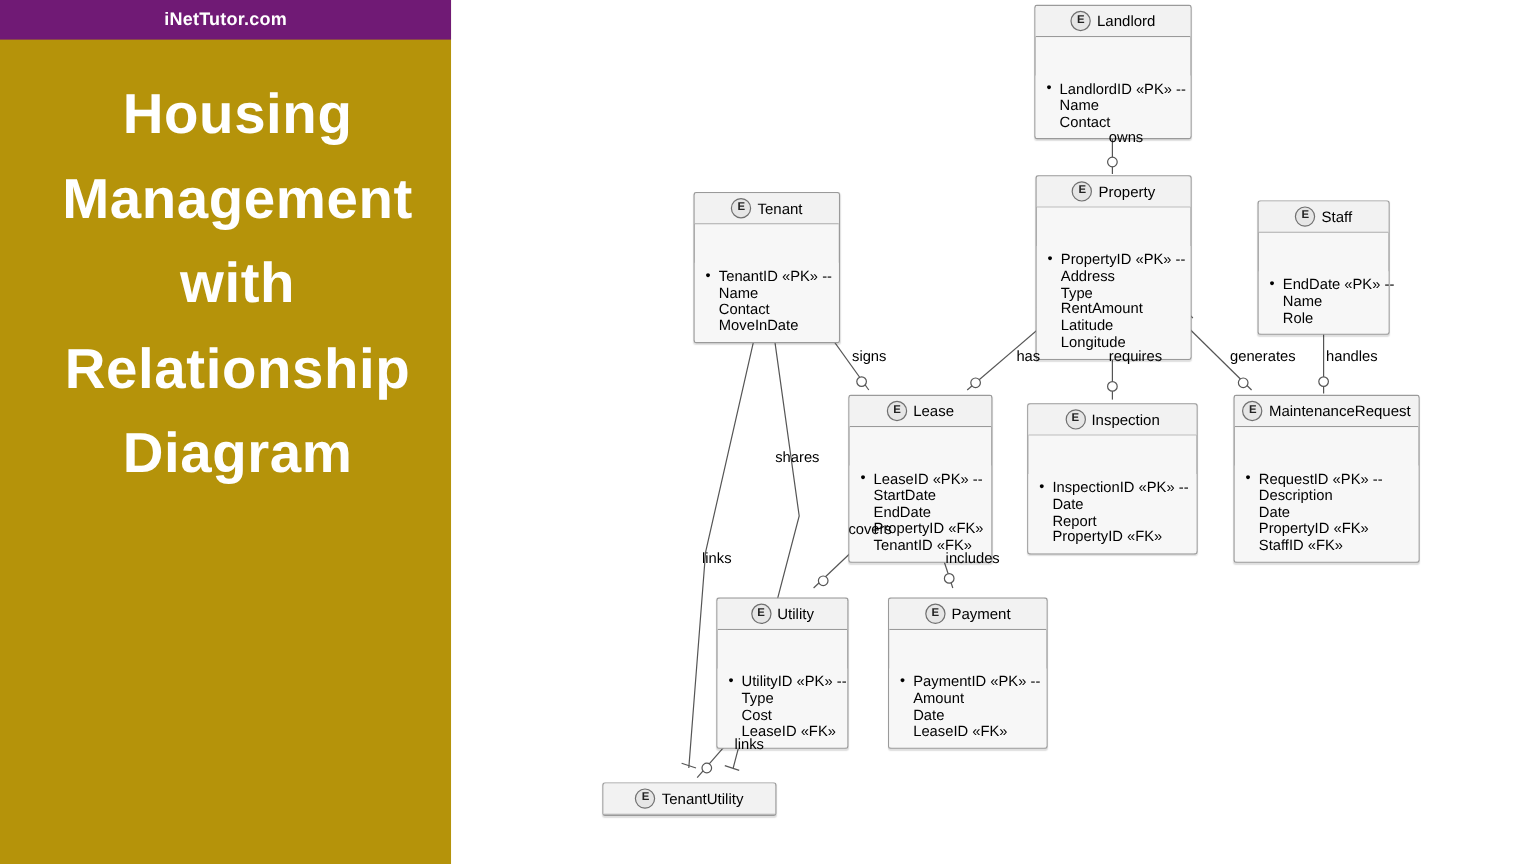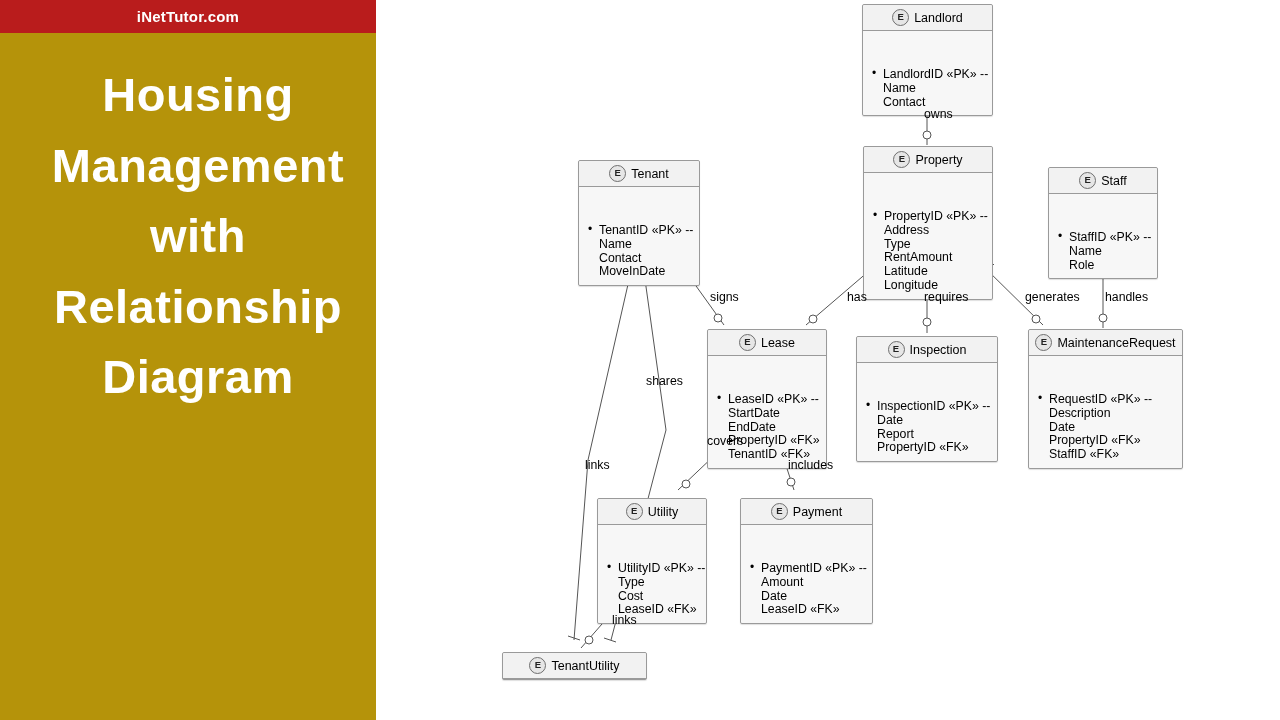--- a/index.html
+++ b/index.html
@@ -26,21 +26,21 @@
     left: 0; top: 0;
     width: 376px;
     height: 720px;
     background: #b5930a;
   }
   #brand-bar {
     position: absolute;
     left: 0; top: 0;
     width: 376px;
     height: 33px;
-    background: #b91c1c;
+    background: #701a75;
     display: flex;
     align-items: center;
     justify-content: center;
   }
   #brand-bar .brand-text {
     color: #ffffff;
     font-size: 15px;
     font-weight: bold;
     letter-spacing: 0.2px;
   }
@@ -254,21 +254,21 @@
         <div class="attr">Longitude</div>
       </div>
     </div>
 
     <div class="entity" style="left:672px; top:167px; width:110px;">
       <div class="ent-head">
         <span class="e-badge">E</span>
         <span class="ename">Staff</span>
       </div>
       <div class="ent-body">
-        <div class="attr first">StaffID «PK» --</div>
+        <div class="attr first">EndDate «PK» --</div>
         <div class="attr">Name</div>
         <div class="attr">Role</div>
       </div>
     </div>
 
     <div class="entity" style="left:331px; top:329px; width:120px;">
       <div class="ent-head">
         <span class="e-badge">E</span>
         <span class="ename">Lease</span>
       </div>

